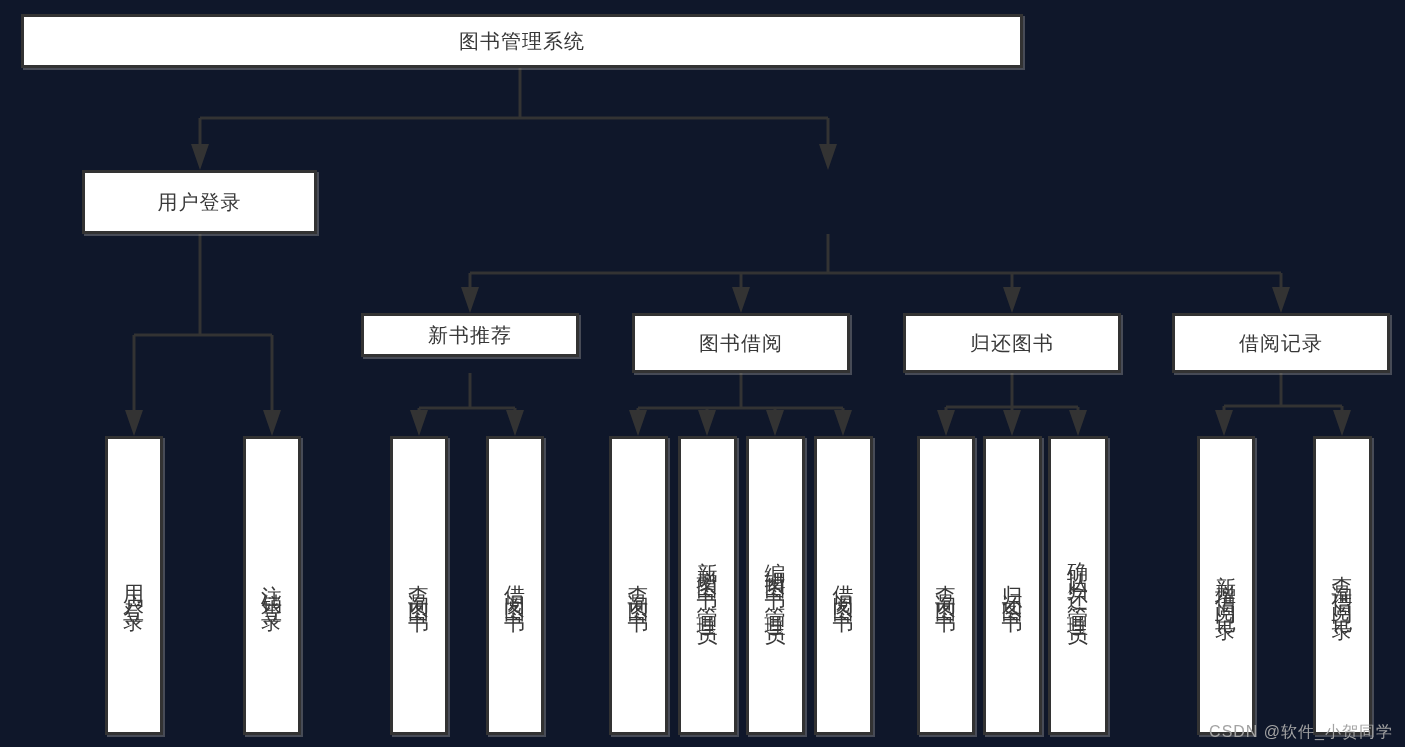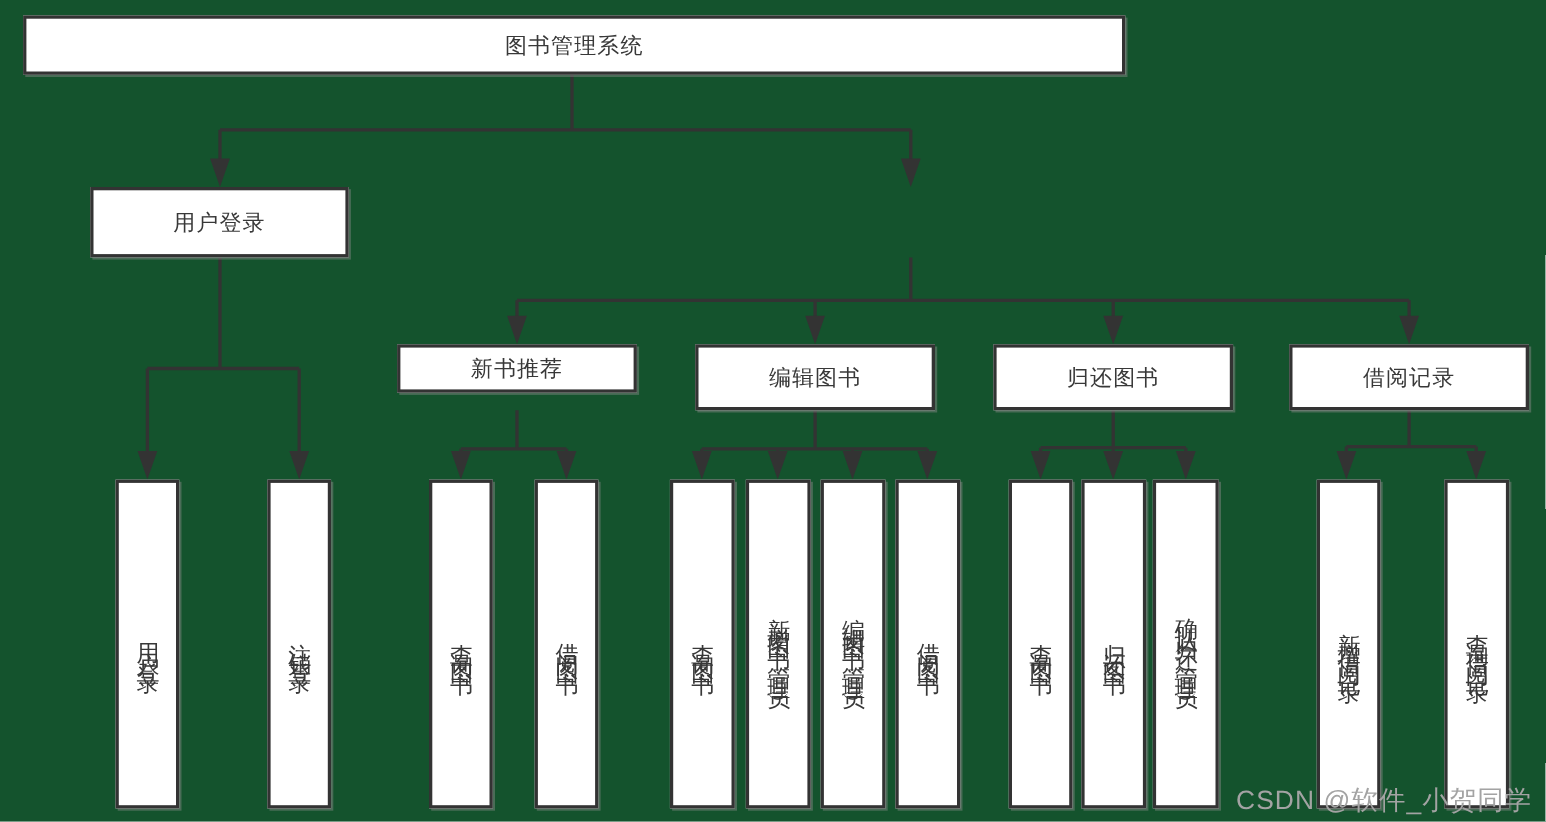--- a/index.html
+++ b/index.html
@@ -5,21 +5,21 @@
   html, body {
     margin: 0;
     padding: 0;
     background: #ffffff;
     font-family: "Liberation Sans", sans-serif;
   }
   .stage {
     position: relative;
     width: 1405px;
     height: 747px;
-    background: #14532d;
+    background: #0f172a;
     overflow: hidden;
   }
   .connectors {
     position: absolute;
     left: 0;
     top: 0;
     width: 1405px;
     height: 747px;
   }
   .box {
@@ -49,21 +49,21 @@
     text-orientation: mixed;
     font-size: 21px;
     letter-spacing: 9px;
     line-height: 1;
     white-space: nowrap;
   }
   .watermark {
     position: absolute;
     right: 12px;
     bottom: 4px;
-    font-size: 24px;
+    font-size: 16px;
     color: #a3a3a3;
     letter-spacing: 1px;
     white-space: nowrap;
   }
 </style>
 </head>
 <body>
 
 <div class="stage">
 
@@ -119,21 +119,21 @@
   </div>
 
   <div class="box" style="left:82px; top:170px; width:235px; height:64px;">
     <span class="h-label">用户登录</span>
   </div>
 
   <div class="box" style="left:361px; top:313px; width:218px; height:44px;">
     <span class="h-label">新书推荐</span>
   </div>
   <div class="box" style="left:632px; top:313px; width:218px; height:60px;">
-    <span class="h-label">编辑图书</span>
+    <span class="h-label">图书借阅</span>
   </div>
   <div class="box" style="left:903px; top:313px; width:218px; height:60px;">
     <span class="h-label">归还图书</span>
   </div>
   <div class="box" style="left:1172px; top:313px; width:218px; height:60px;">
     <span class="h-label">借阅记录</span>
   </div>
 
   <div class="box leaf" style="left:105px; top:436px;">
     <span class="v-label">用户登录</span>

